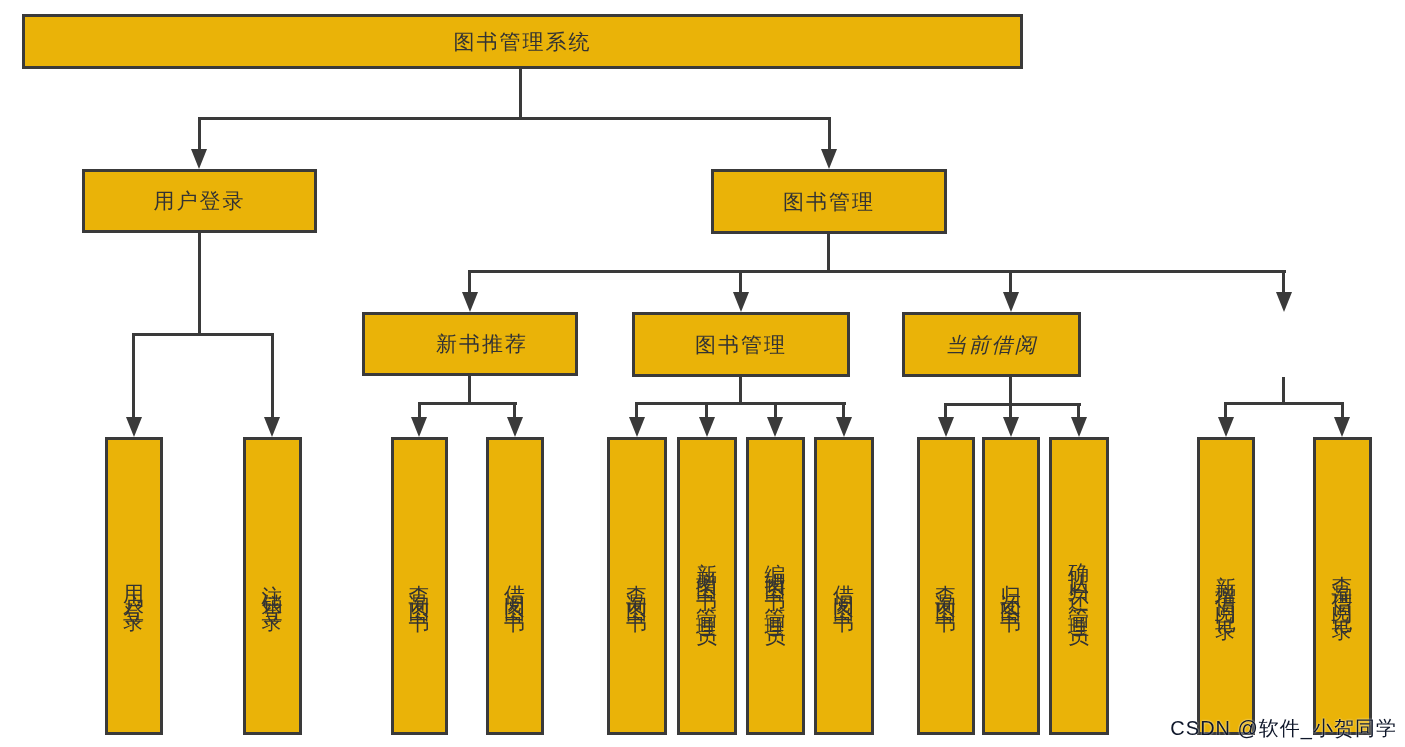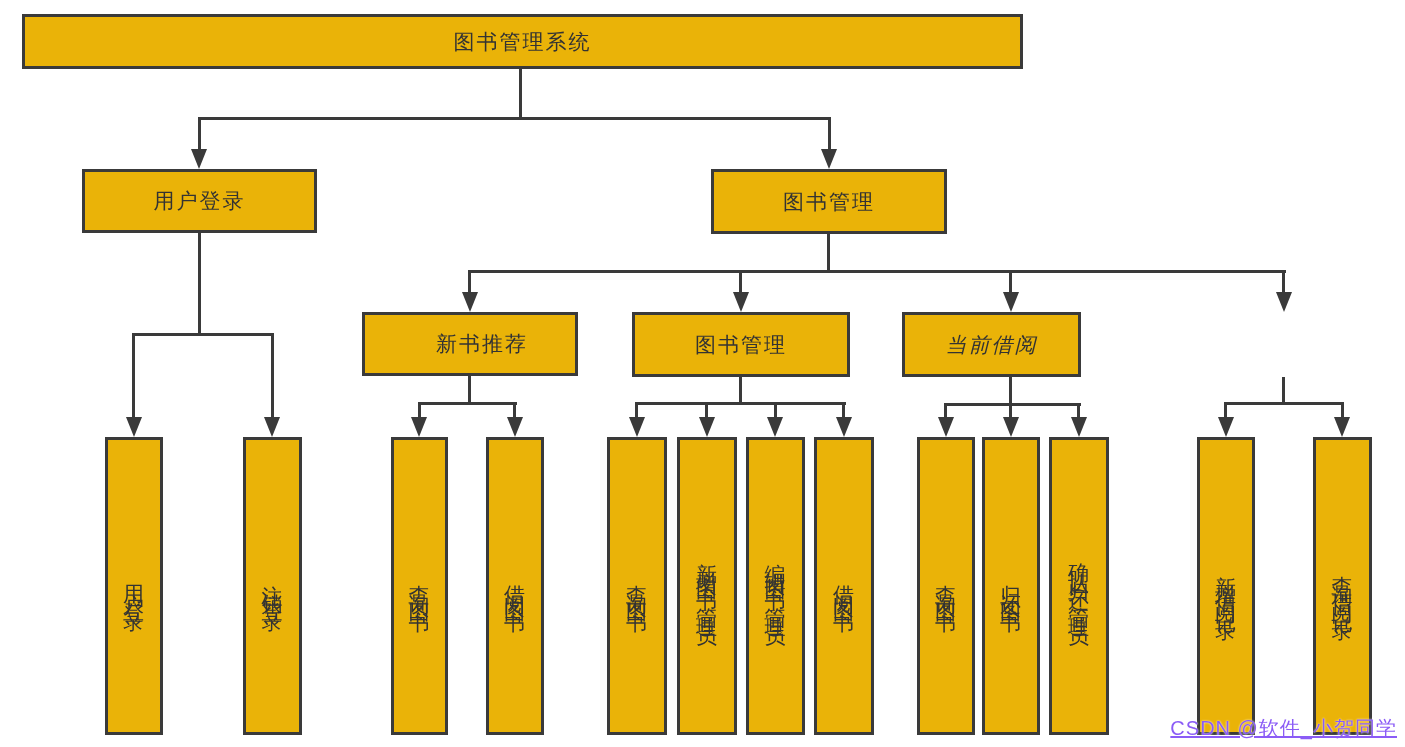--- a/index.html
+++ b/index.html
@@ -35,25 +35,24 @@
     position:absolute;
     width:0; height:0;
     border-left:8px solid transparent;
     border-right:8px solid transparent;
     border-top:20px solid #3a3a3a;
   }
   .watermark {
     position:absolute;
     right:8px; bottom:5px;
     font-size:20px;
-    color:#8b5cf6;
+    color:#0f172a;
     letter-spacing:1px;
     text-shadow:0 0 2px #ffffff;
     white-space:nowrap;
-    text-decoration:underline;
   }
 </style>
 </head>
 <body>
 
 <div class="canvas">
 
   <div class="box" style="left:22px; top:14px; width:1001px; height:55px;">
     <span class="h-label">图书管理系统</span>
   </div>

